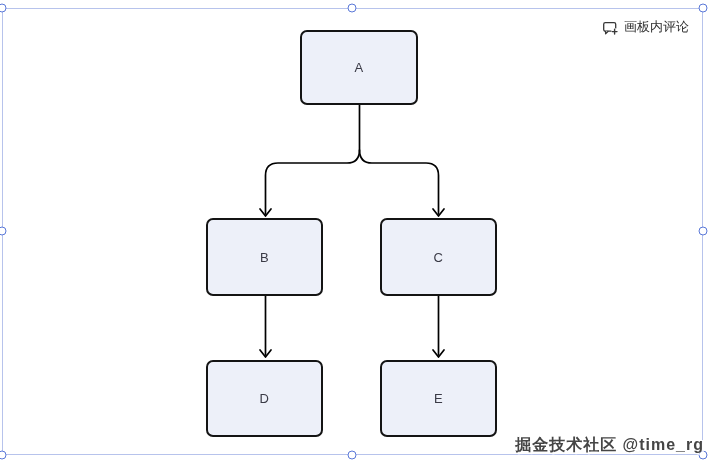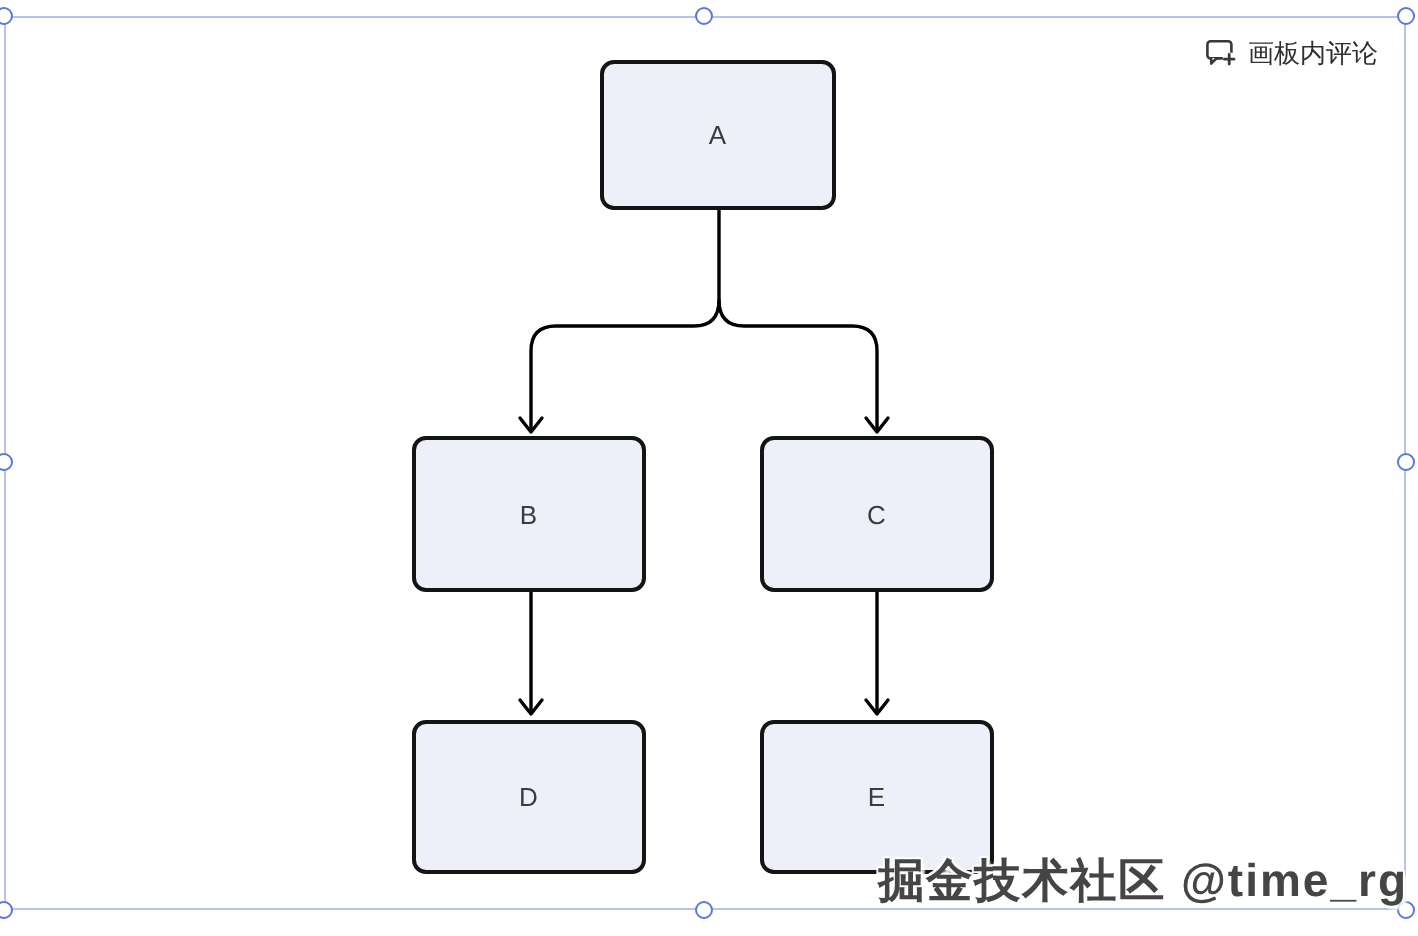--- a/index.html
+++ b/index.html
@@ -29,21 +29,21 @@
     border: 1.5px solid var(--handle-color, #5a78d8);
     transform: translate(-50%, -50%);
     z-index: 6;
   }
 
   
   #comment-control {
     position: absolute;
     top: 18px; right: 20px;
     display: flex;
-    align-items: flex-start;
+    align-items: flex-end;
     gap: 6px;
     color: #2f2f2f;
     font-size: 13px;
     cursor: pointer;
     z-index: 5;
   }
 
   
   .node {
     position: absolute;
@@ -80,21 +80,21 @@
     stroke: var(--edge-color, #000000);
     stroke-width: 1.7;
     stroke-linecap: round;
     stroke-linejoin: round;
   }
 
   
   #watermark {
     position: absolute;
     right: 5px; bottom: 12px;
-    font-size: 23px;
+    font-size: 16px;
     font-weight: 700;
     color: #454545;
     letter-spacing: 1px;
     text-shadow:
       -1px -1px 0 rgba(255,255,255,0.95),
        1px -1px 0 rgba(255,255,255,0.95),
       -1px  1px 0 rgba(255,255,255,0.95),
        2px  2px 1px rgba(255,255,255,0.85);
     z-index: 7;
     white-space: nowrap;

